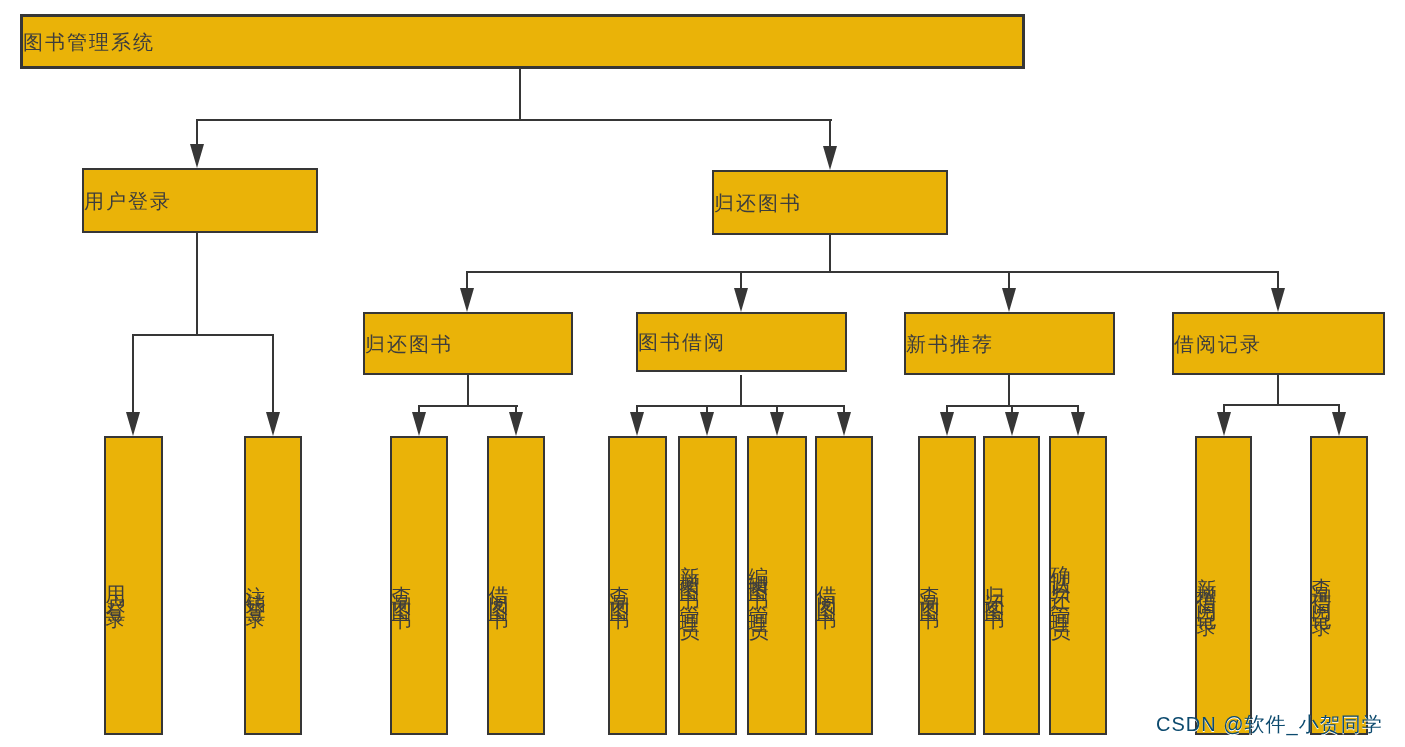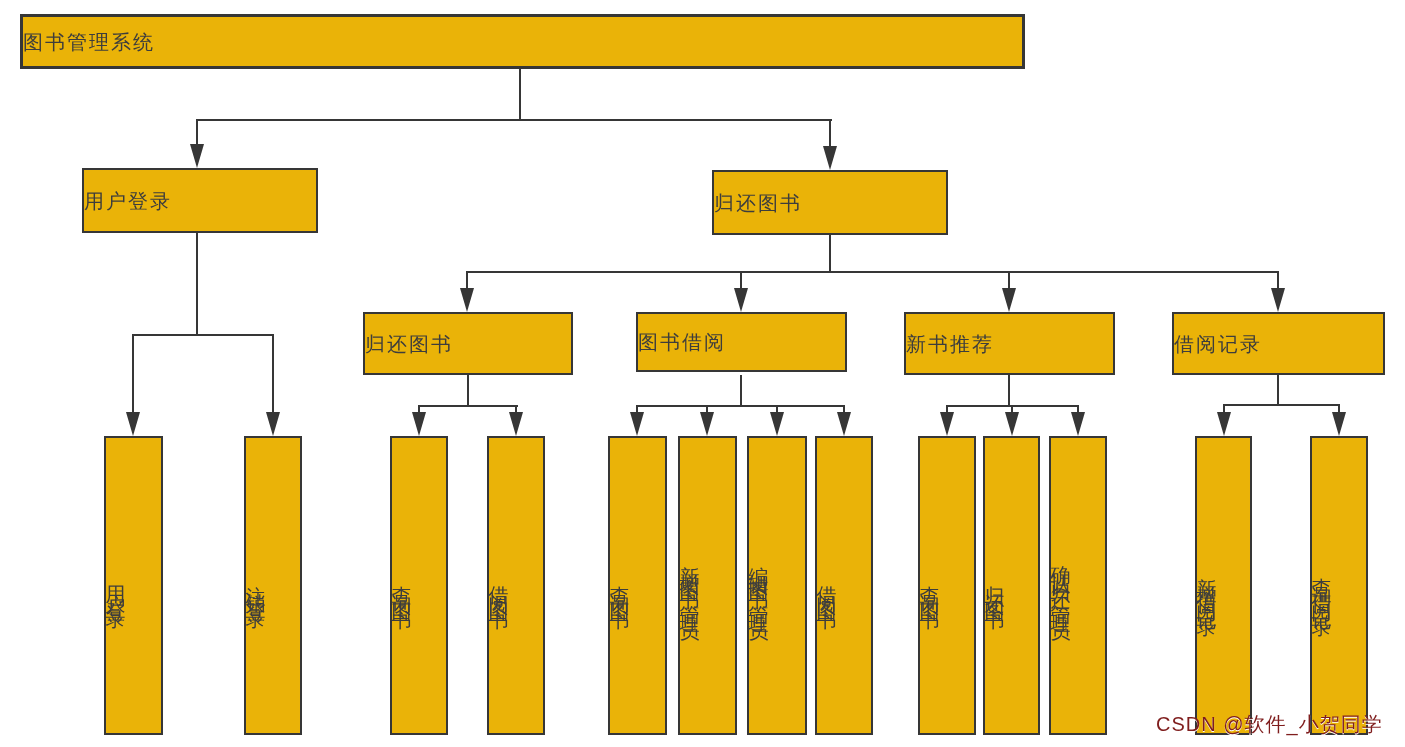--- a/index.html
+++ b/index.html
@@ -17,21 +17,21 @@
 
   
   .v,.h{position:absolute;background:#363636;}
   .v{width:2px;}
   .h{height:2px;}
   .arrow{position:absolute;width:0;height:0;
          border-left:7px solid transparent;border-right:7px solid transparent;
          border-top:24px solid #363636;}
 
   
-  .watermark{position:absolute;left:1156px;top:711px;font-size:20px;color:#7f1d1d;
+  .watermark{position:absolute;left:1156px;top:711px;font-size:20px;color:#0c4a6e;
              letter-spacing:1px;white-space:nowrap;text-shadow:0 1px 0 #ffffff;}
 </style>
 </head>
 <body>
 
 <div class="canvas">
 
   <div class="v" style="left:519px;top:66px;height:54px"></div>
   <div class="h" style="left:197px;top:119px;width:635px"></div>
   <div class="v" style="left:196px;top:119px;height:28px"></div>

